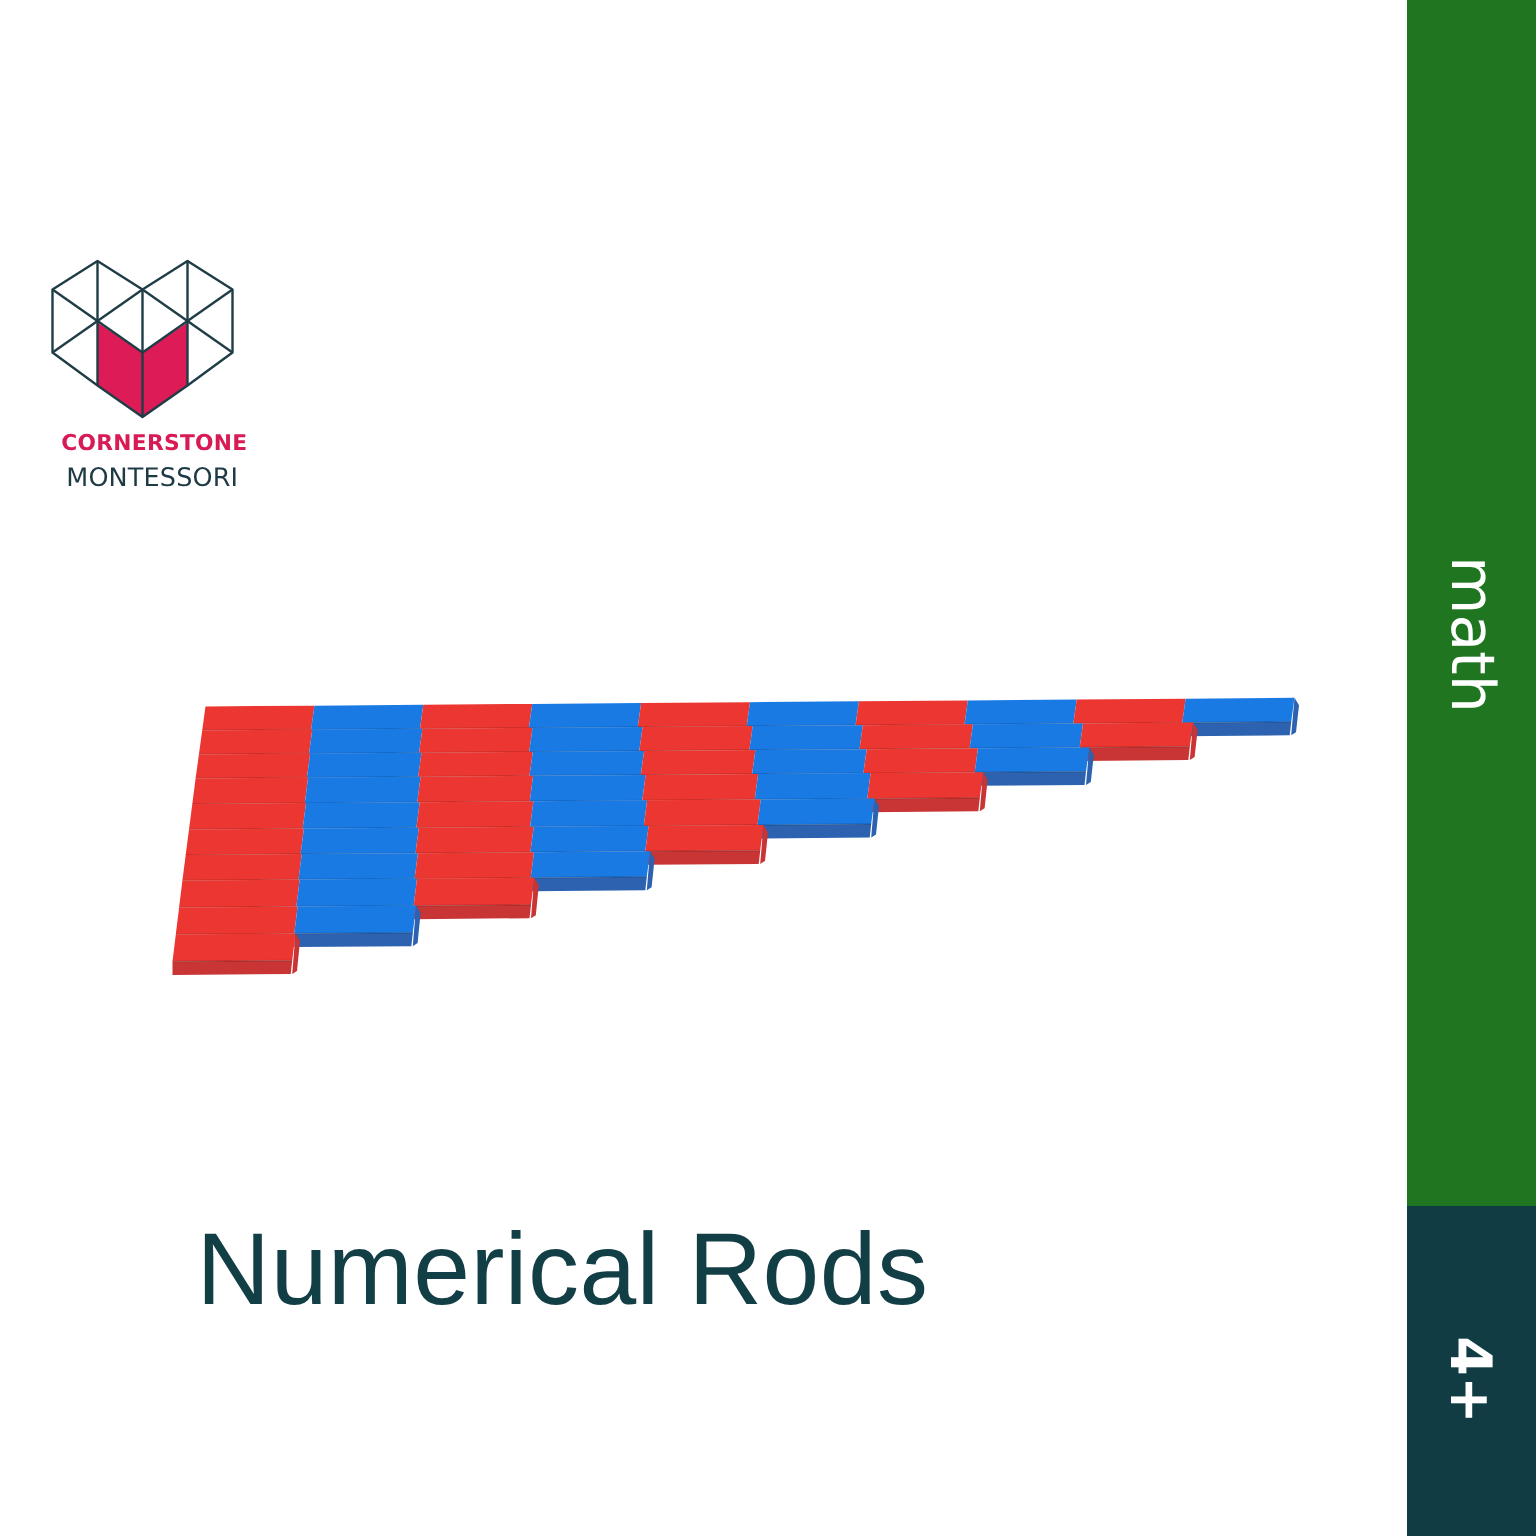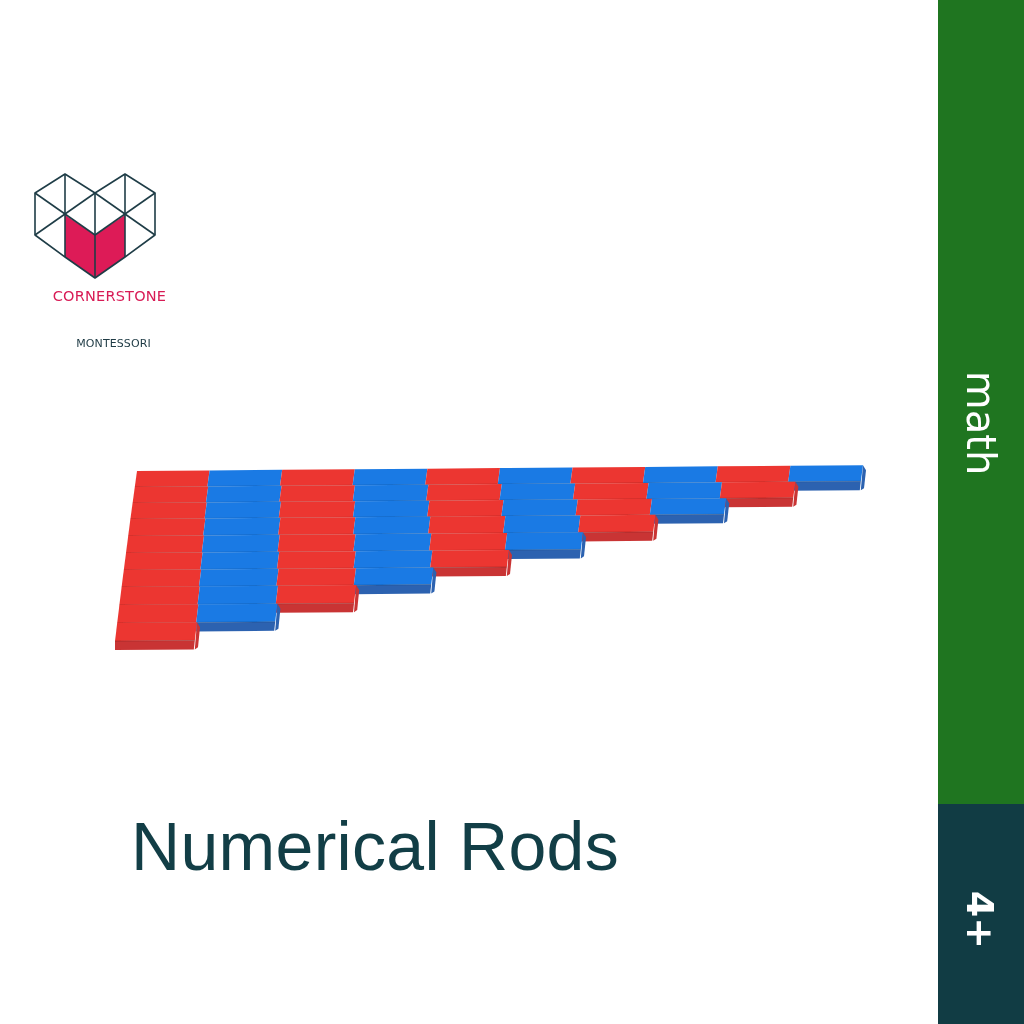--- a/index.html
+++ b/index.html
@@ -4,29 +4,28 @@
 <style>
   html, body { margin: 0; padding: 0; }
   body {
     width: 1024px; height: 1024px; position: relative; overflow: hidden;
     background: #ffffff;
     font-family: "Liberation Sans", sans-serif;
   }
   .logo { position: absolute; left: 30px; top: 168px; width: 135px; height: 165px; }
   .logo svg { position: absolute; left: 0; top: 0; }
   .logo-name {
-    position: absolute; left: 12px; top: 120px; width: 135px; text-align: center;
-    color: #d81b55; font-size: 14.5px; font-weight: 400; letter-spacing: 0.2px;
+    position: absolute; left: 0; top: 120px; width: 135px; text-align: right;
+    color: #d81b55; font-size: 14.5px; font-weight: 700; letter-spacing: 0.2px;
     font-family: "DejaVu Sans", sans-serif;
   }
   .logo-sub {
-    position: absolute; left: 16px; top: 141px; width: 135px; text-align: center;
-    color: #1e3a44; font-size: 11px; letter-spacing: 0.1px;
+    position: absolute; left: 4px; top: 141px; width: 135px; text-align: center;
+    color: #1e3a44; font-size: 17px; letter-spacing: 0.1px;
     font-family: "DejaVu Sans", sans-serif;
-    margin-top: 28px;
   }
   .rods { position: absolute; left: 0; top: 0; width: 938px; height: 1024px; }
   .title {
     position: absolute; left: 0; width: 750px; top: 806px; text-align: center;
     color: #123e46; font-size: 68px; line-height: 80px; letter-spacing: 0.3px;
     font-family: "Liberation Sans", sans-serif;
   }
   .side-green {
     position: absolute; left: 938px; top: 0; width: 86px; height: 804px;
     background: #1f7520;

